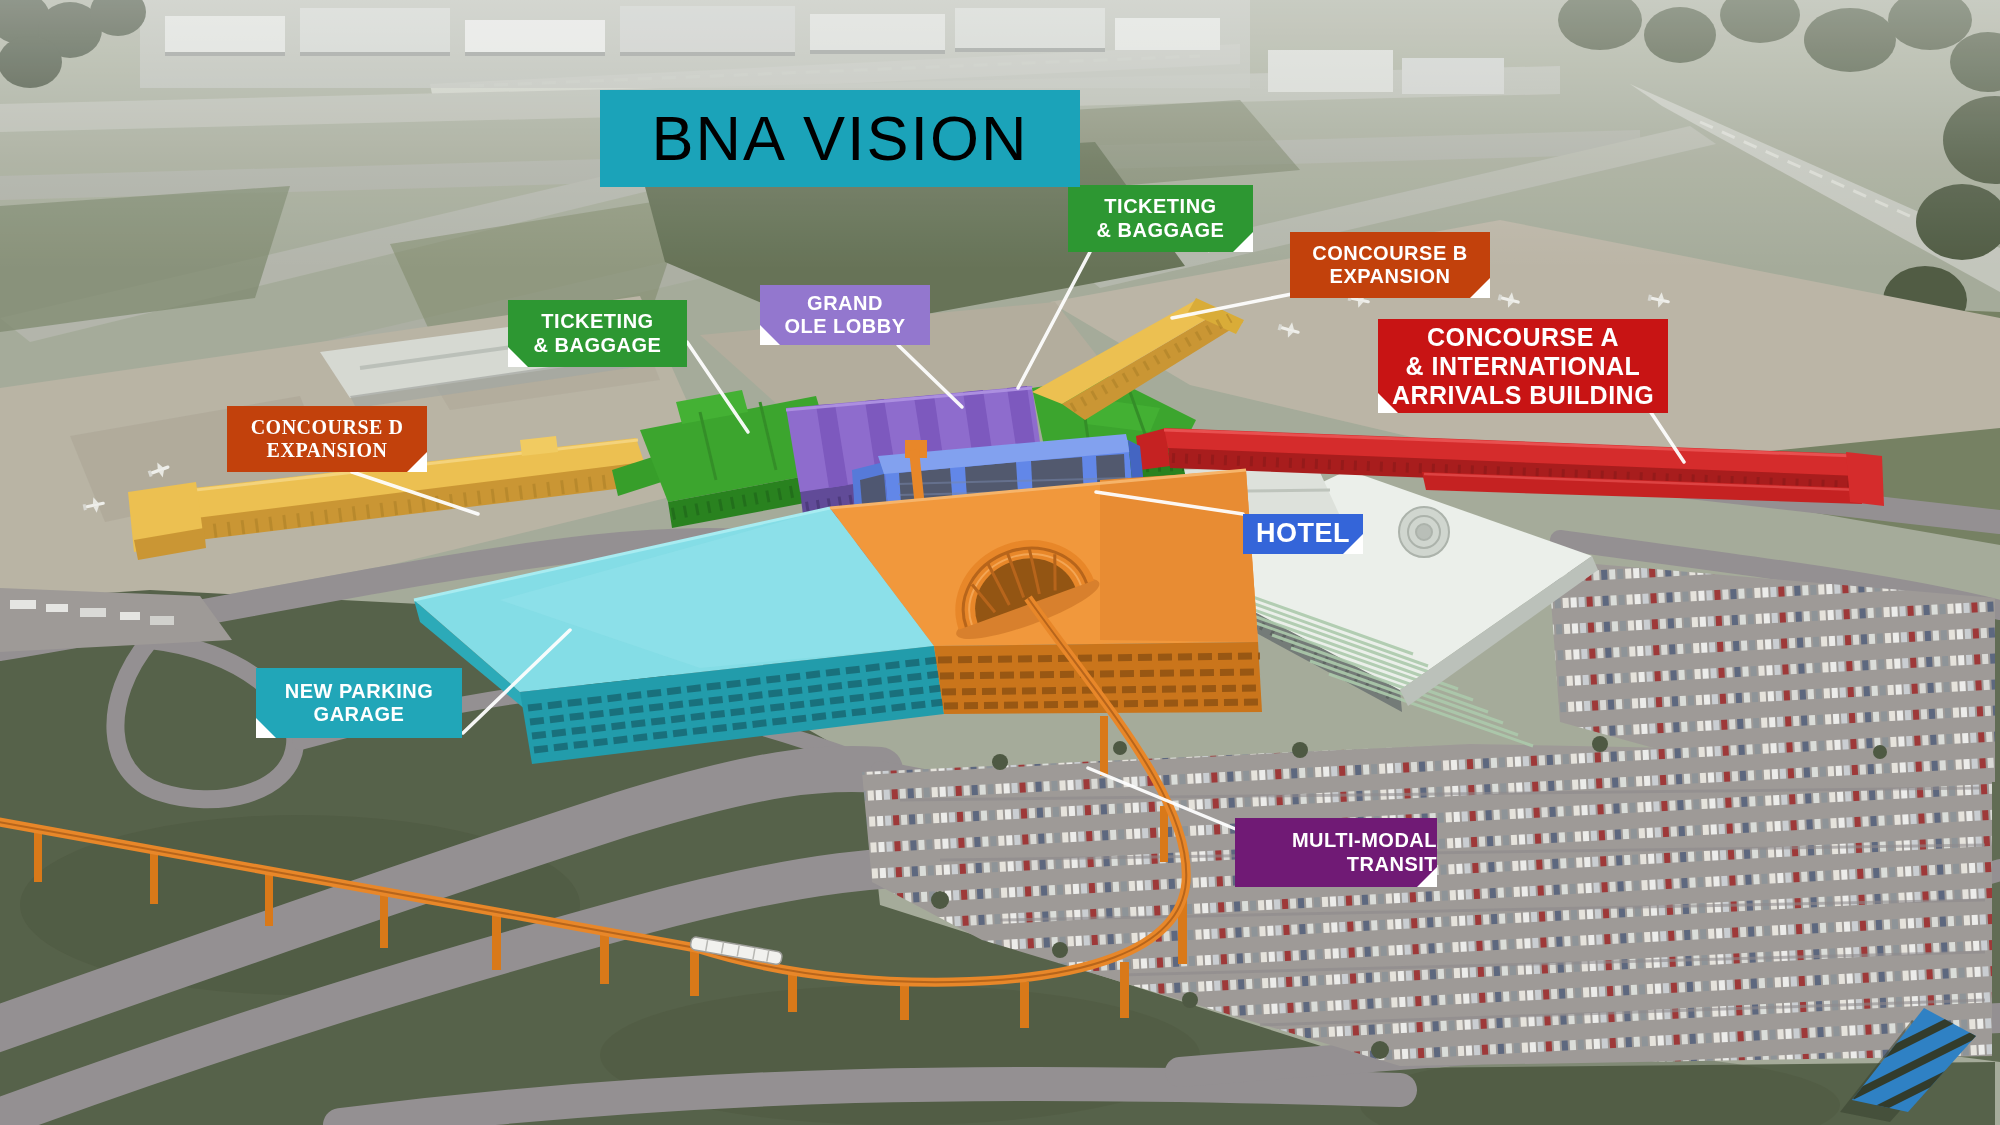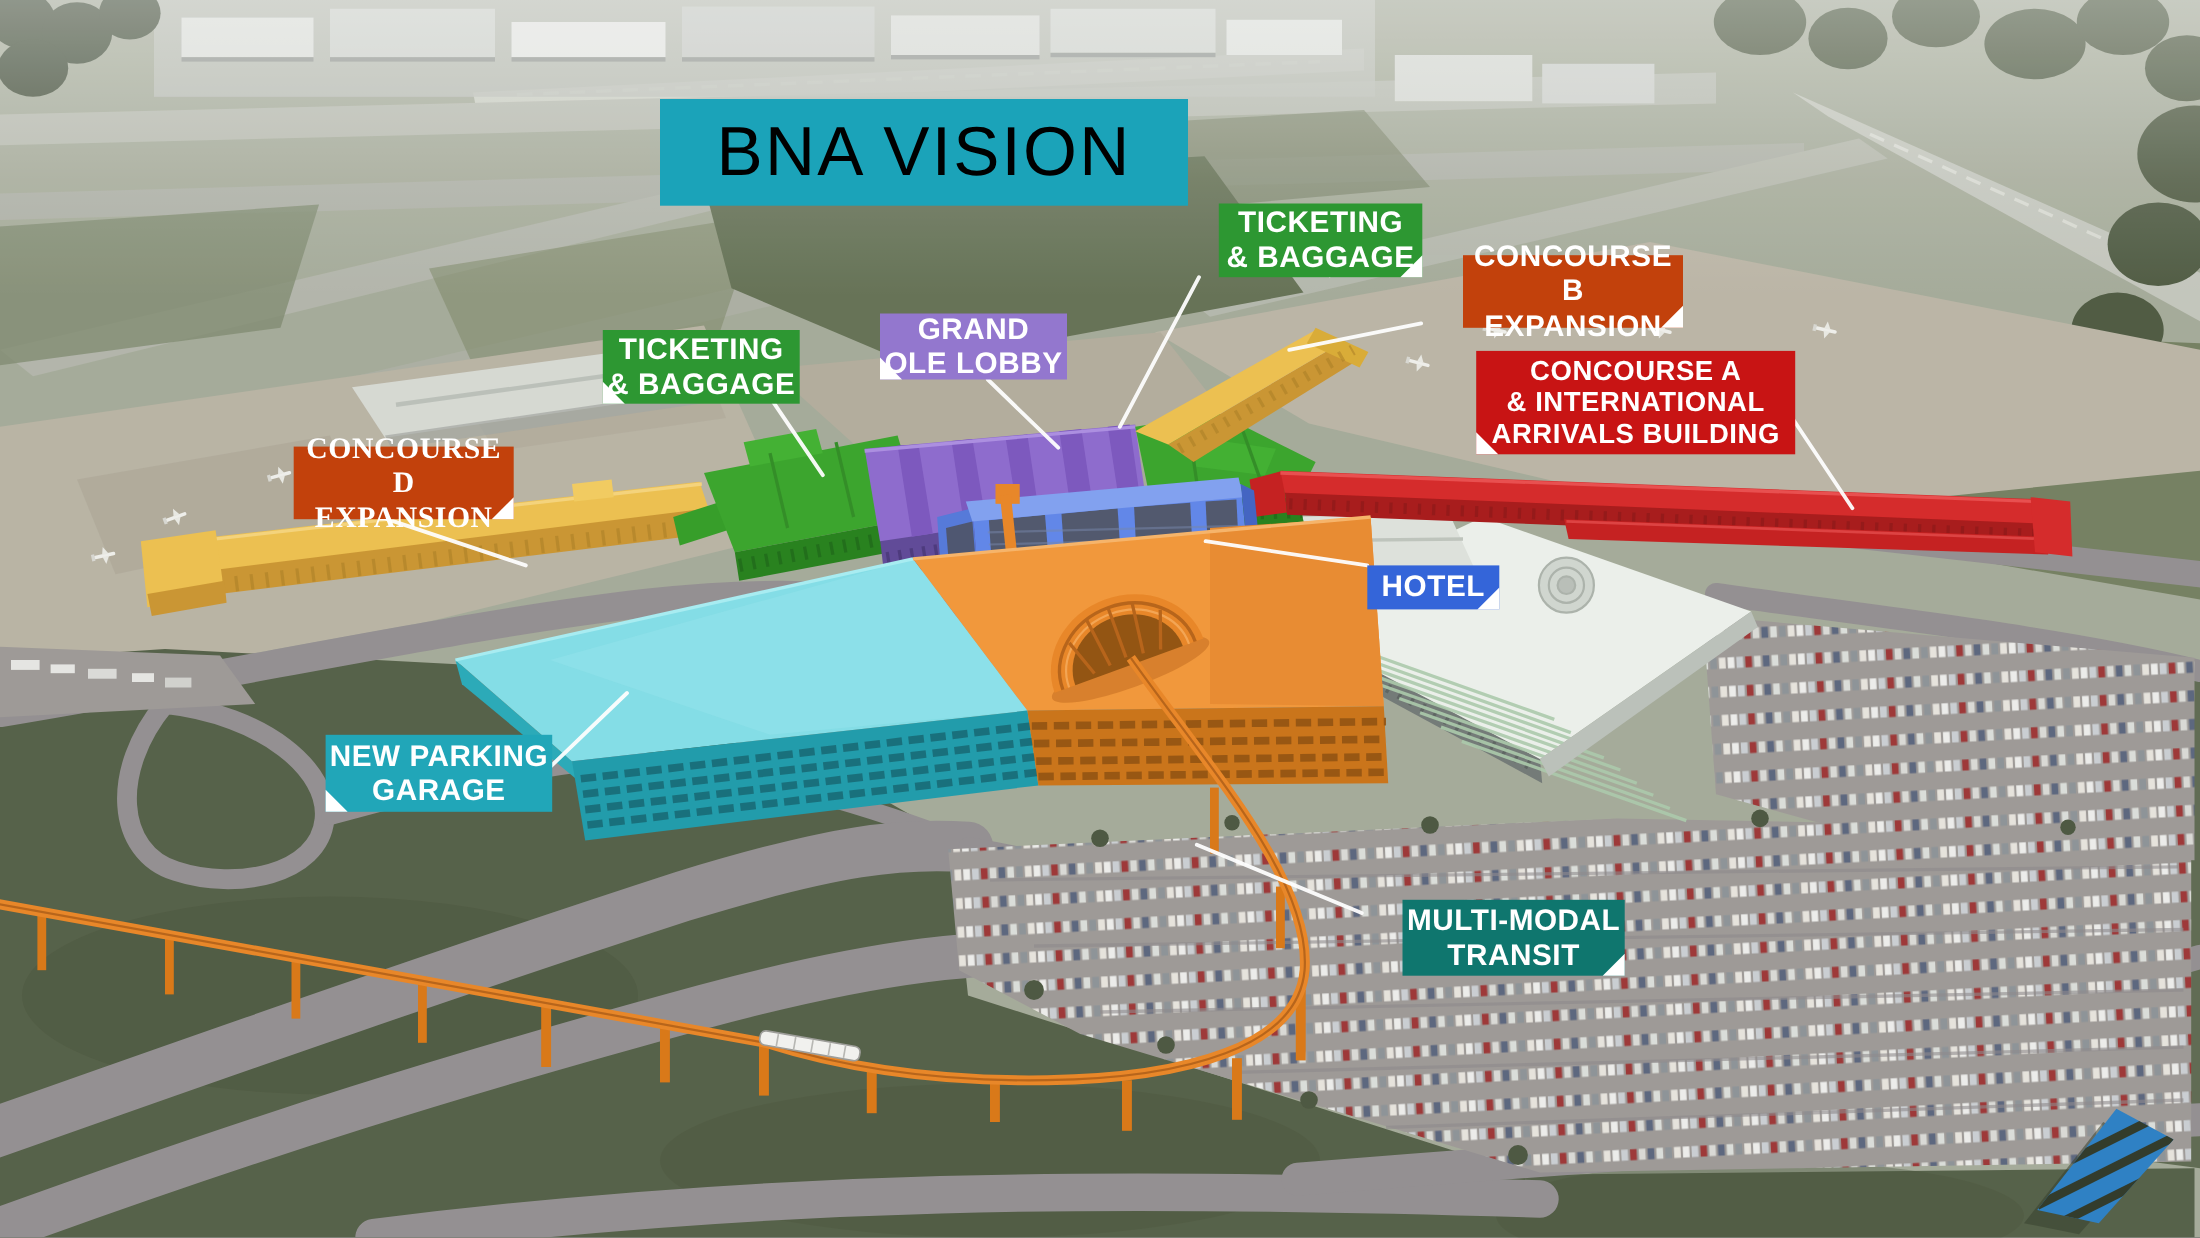--- a/index.html
+++ b/index.html
@@ -9,28 +9,28 @@
   .callout{position:absolute;display:flex;align-items:center;justify-content:center;
            color:#fff;font-weight:bold;text-align:center;z-index:5;}
   .callout .txt{white-space:pre-line;line-height:1.16;letter-spacing:.5px;width:100%;}
   .notch{position:absolute;width:0;height:0;}
   .notch-bl{left:0;bottom:0;border-bottom:20px solid #fff;border-right:20px solid transparent;}
   .notch-br{right:0;bottom:0;border-bottom:20px solid #fff;border-left:20px solid transparent;}
   .c-teal{background:#1BA3B9;margin-top:45px;}
   .c-green{background:#2D9732;}
   .c-gold{background:#c2410c;}
   .c-purple{background:#9377CE;}
-  .c-red{background:#C81414;}
+  .c-red{background:#C81414;margin-left:36px;}
   .c-blue{background:#3465D9;margin-top:16px;}
   .c-cyan{background:#21A6B8;}
-  .c-orange{background:#0f766e;}
+  .c-orange{background:#701a75;text-align:right;}
   .title-banner{position:absolute;left:600px;top:45px;width:480px;height:97px;z-index:6;
                 display:flex;align-items:center;justify-content:center;}
   .title-banner .txt{font-size:63px;letter-spacing:2px;line-height:1;}
-  .fs26{font-size:27px;margin-left:40px;} .fs25{font-size:25px;} .fs27{font-size:27px;}
+  .fs26{font-size:20px;} .fs25{font-size:25px;} .fs27{font-size:27px;}
 </style>
 </head>
 <body>
 
 <div class="stage">
 
 <svg width="2000" height="1125" viewBox="0 0 2000 1125">
   <defs>
     <linearGradient id="hz" x1="0" y1="0" x2="0" y2="1">
       <stop offset="0" stop-color="#FFFFFF" stop-opacity="0.40"></stop>

